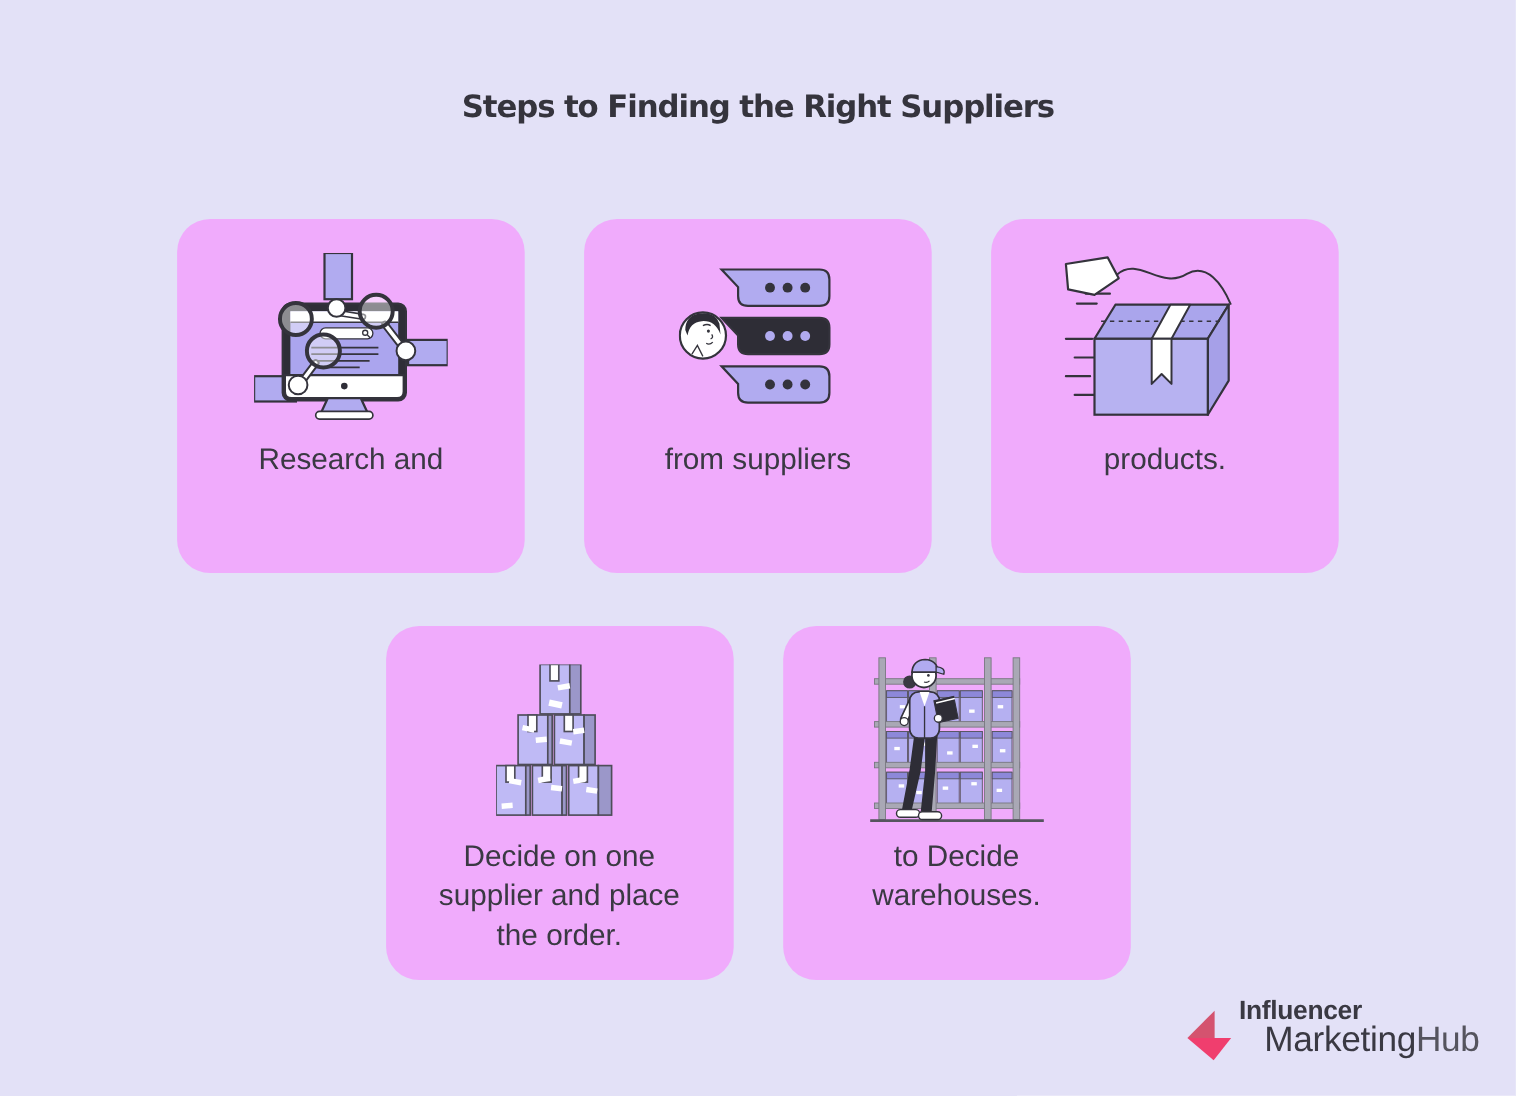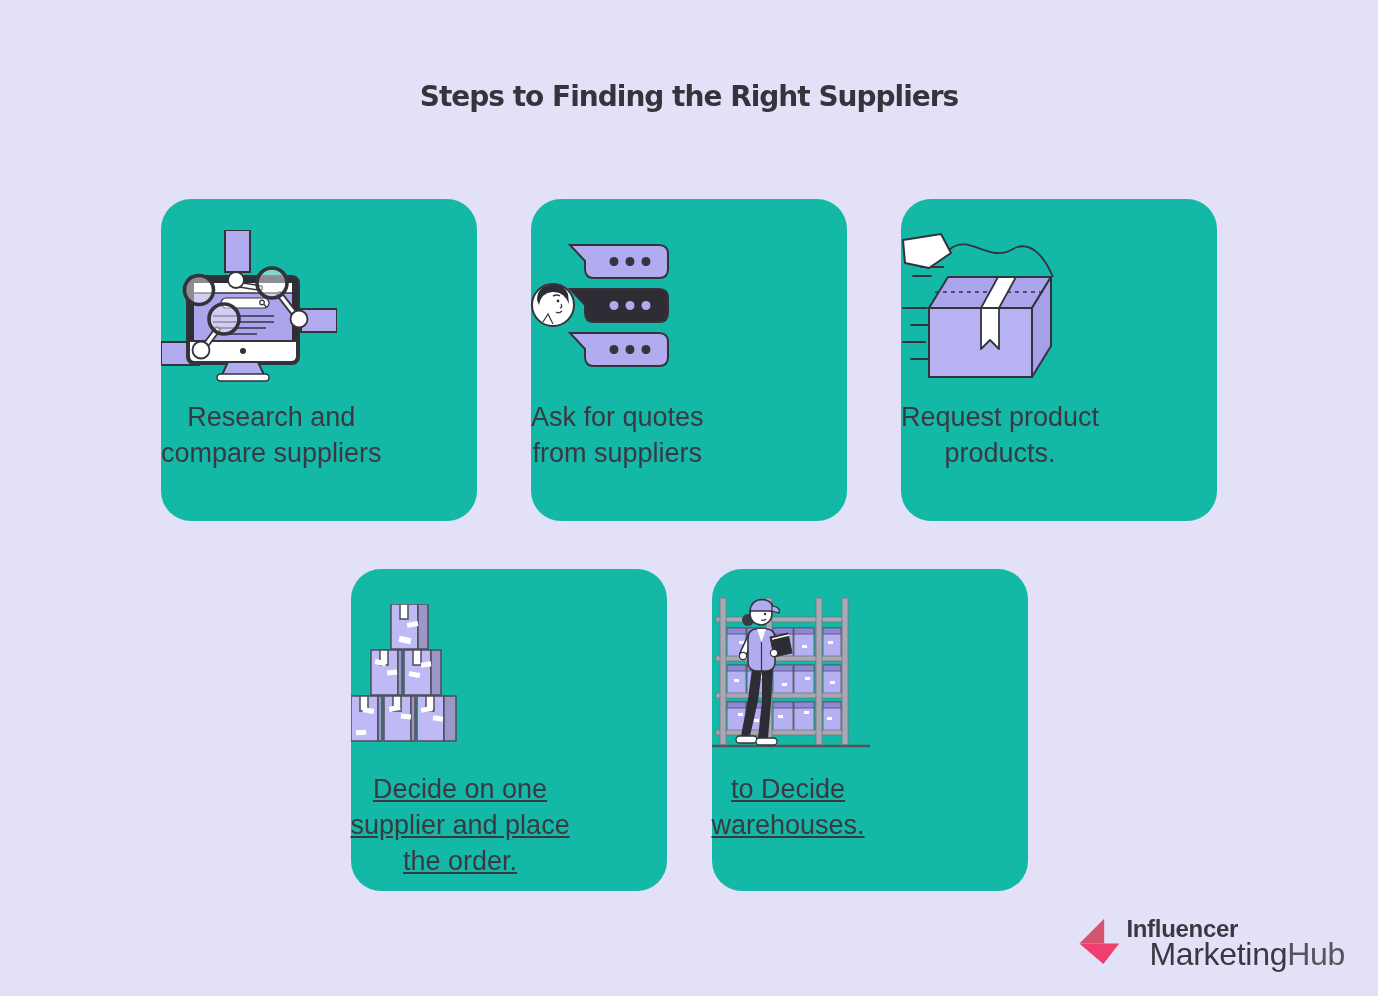--- a/index.html
+++ b/index.html
@@ -10,32 +10,32 @@
   }
   .title {
     position:absolute; top:80px; left:0; width:100%; margin:0;
     text-align:center; font-family:"DejaVu Sans", sans-serif;
     font-size:28px; font-weight:bold; letter-spacing:-1px; color:#35343d;
   }
   .row { position:absolute; left:0; width:100%; display:flex; justify-content:center; }
   .row1 { top:199px; gap:54px; }
   .row2 { top:569px; gap:45px; }
   .card {
-    width:316px; height:322px; background:#14b8a6; border-radius:30px;
-    box-sizing:border-box; display:flex; flex-direction:column; align-items:flex-start;
+    width:316px; height:322px; background:#f0abfc; border-radius:30px;
+    box-sizing:border-box; display:flex; flex-direction:column; align-items:center;
   }
   .row1 .card { padding-top:28px; }
   .row2 .card { padding-top:26px; }
   .illus { display:flex; align-items:center; justify-content:center; }
   .row1 .illus { height:158px; }
   .row2 .illus { height:156px; }
   .label { text-align:center; font-size:27px; line-height:36px; color:#3a3943; }
   .row1 .label { margin-top:14px; }
-  .row2 .label { margin-top:20px;text-decoration:underline; }
-  .logo { position:absolute; right:33px; bottom:28px; display:flex; align-items:flex-end; }
+  .row2 .label { margin-top:9px; }
+  .logo { position:absolute; right:33px; bottom:28px; display:flex; align-items:flex-start; }
   .logo-mark { margin-right:5px; margin-top:6px; }
   .logo-line1 { font-size:24px; font-weight:bold; color:#3a3943; line-height:25px; letter-spacing:-0.3px; }
   .logo-line2 { font-size:32px; color:#3a3943; line-height:27px; margin-left:23px; letter-spacing:-0.3px; }
   .logo-line2 .hub { color:#55545e; font-weight:normal; }
 </style>
 </head>
 <body>
 
 <div class="canvas">
 
@@ -81,21 +81,20 @@
           <circle cx="138" cy="89" r="8.5" fill="#ffffff" stroke="#34333c" stroke-width="1.8"></circle>
 
           <line x1="56" y1="100" x2="44" y2="116" stroke="#34333c" stroke-width="7" stroke-linecap="round"></line>
           <line x1="56" y1="100" x2="44" y2="116" stroke="#ffffff" stroke-width="3.4" stroke-linecap="round"></line>
           <circle cx="63" cy="89" r="15" fill="#ffffff" fill-opacity="0.45" stroke="#34333c" stroke-width="3.6"></circle>
           <circle cx="40" cy="120" r="8.5" fill="#ffffff" stroke="#34333c" stroke-width="1.8"></circle>
         </svg>
       </div>
       <div class="label">
         <div>Research and</div>
-        <div>compare suppliers</div>
       </div>
     </div>
 
     <div class="card">
       <div class="illus">
         <svg width="145" height="128" viewBox="0 0 145 128">
 
           <path d="M 39 3 L 128 3 Q 137 3 137 12 L 137 27 Q 137 36 128 36 L 63 36 Q 54 36 54 27 L 54 19 Z" fill="#b1abf0" stroke="#34333c" stroke-width="2"></path>
           <circle cx="83" cy="19.5" r="4.5" fill="#34333c"></circle>
           <circle cx="99" cy="19.5" r="4.5" fill="#34333c"></circle>
@@ -114,21 +113,20 @@
           <circle cx="22" cy="63" r="21" fill="#ffffff" stroke="#34333c" stroke-width="2"></circle>
           <path d="M 6 58 Q 6 45 19 43 Q 33 41 37 52 L 38 62 Q 33 49 21 50 Q 10 51 8 63 Z" fill="#2e2d36"></path>
           <path d="M 22 54 Q 26 52 29 54" fill="none" stroke="#34333c" stroke-width="1.4"></path>
           <circle cx="27" cy="59" r="1.4" fill="#34333c"></circle>
           <path d="M 30 62 Q 32 65 29 66" fill="none" stroke="#34333c" stroke-width="1.2"></path>
           <path d="M 25 70 Q 28 72 31 69" fill="none" stroke="#34333c" stroke-width="1.2"></path>
           <path d="M 12 80 L 17 72 L 22 82" fill="none" stroke="#34333c" stroke-width="1.2"></path>
         </svg>
       </div>
       <div class="label">
-        <div>Ask for quotes</div>
         <div>from suppliers</div>
       </div>
     </div>
 
     <div class="card">
       <div class="illus">
         <svg width="185" height="148" viewBox="0 0 185 148">
 
           <g stroke="#34333c" stroke-width="2" stroke-linecap="round">
             <line x1="20" y1="35" x2="42" y2="35"></line>
@@ -146,21 +144,20 @@
           <polygon points="28,76 47,45 150,45 131,76" fill="#aaa5ec" stroke="#34333c" stroke-width="2" stroke-linejoin="round"></polygon>
           <polygon points="131,76 150,45 150,114 131,145" fill="#a6a0e8" stroke="#34333c" stroke-width="2" stroke-linejoin="round"></polygon>
           <rect x="28" y="76" width="103" height="69" fill="#b7b2f1" stroke="#34333c" stroke-width="2"></rect>
           <line x1="34" y1="60" x2="144" y2="60" stroke="#34333c" stroke-width="1.4" stroke-dasharray="4 4"></line>
 
           <polygon points="97,45 115,45 98,76 80,76" fill="#ffffff" stroke="#34333c" stroke-width="1.8" stroke-linejoin="round"></polygon>
           <path d="M 80 76 L 80 117 L 89 108 L 98 117 L 98 76 Z" fill="#ffffff" stroke="#34333c" stroke-width="1.8" stroke-linejoin="round"></path>
         </svg>
       </div>
       <div class="label">
-        <div>Request product</div>
         <div>products.</div>
       </div>
     </div>
 
   </div>
 
   <div class="row row2">
 
     <div class="card">
       <div class="illus">

